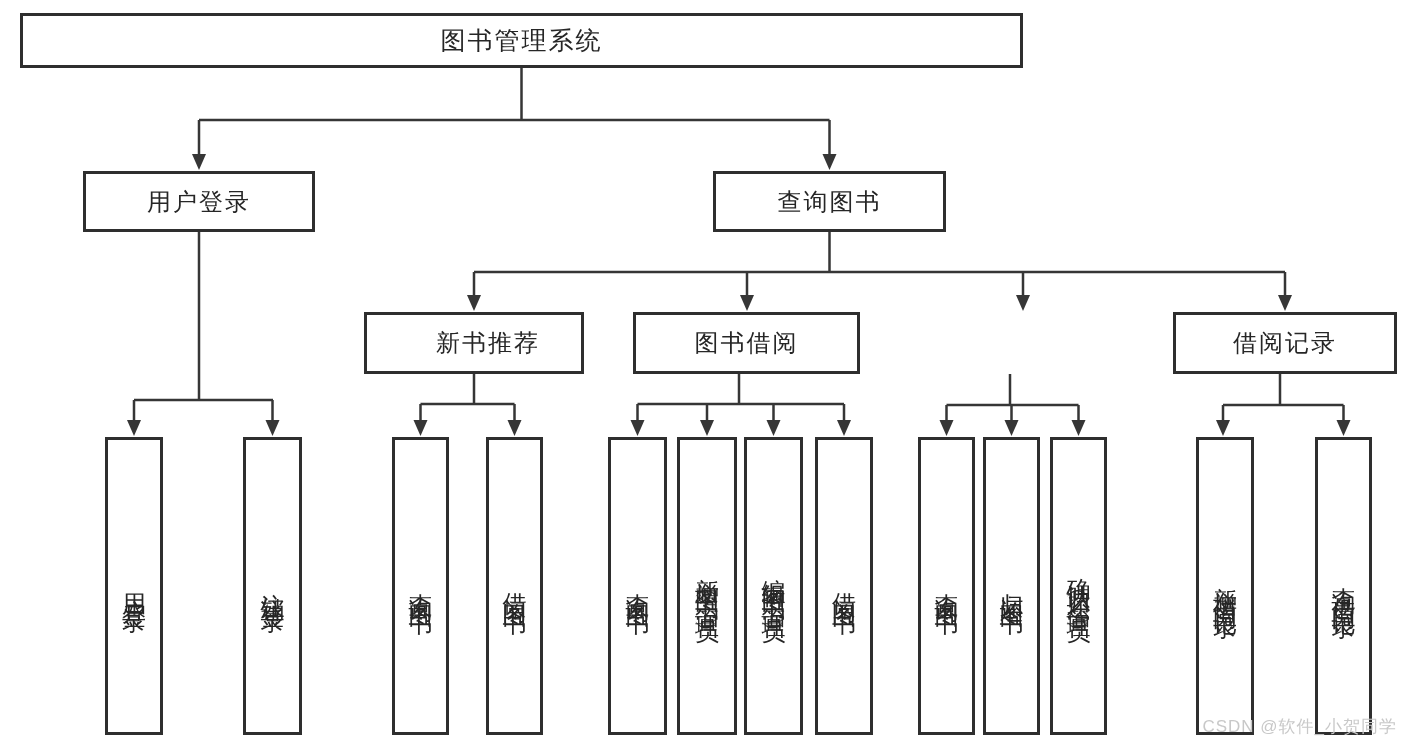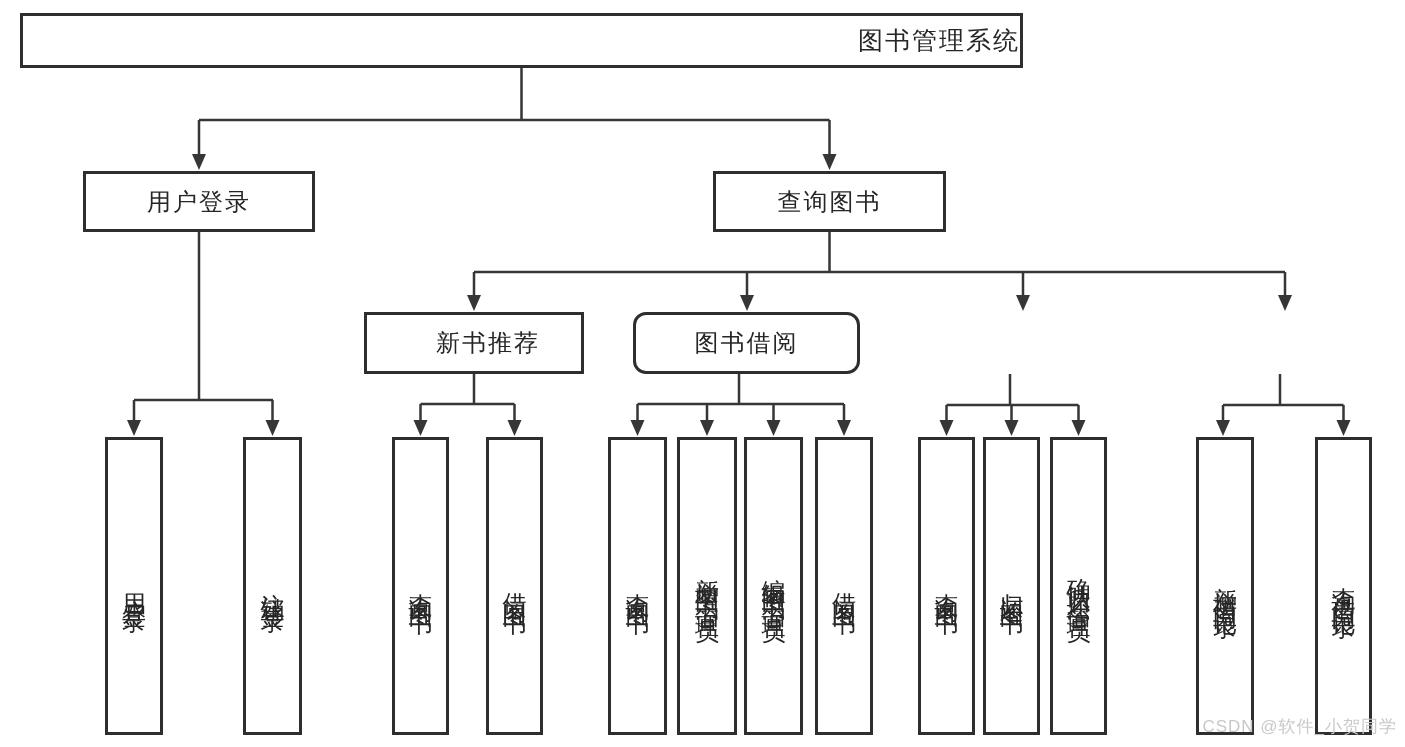--- a/index.html
+++ b/index.html
@@ -124,36 +124,39 @@
       <polygon points="766.5,420 780.5,420 773.5,436"></polygon>
       <polygon points="837,420 851,420 844,436"></polygon>
       <polygon points="939.5,420 953.5,420 946.5,436"></polygon>
       <polygon points="1004.5,420 1018.5,420 1011.5,436"></polygon>
       <polygon points="1071.5,420 1085.5,420 1078.5,436"></polygon>
       <polygon points="1216,420 1230,420 1223,436"></polygon>
       <polygon points="1336.5,420 1350.5,420 1343.5,436"></polygon>
     </g>
   </svg>
 
-  <div class="node root" style="left:20px; top:13px; width:1003px; height:55px;justify-content:flex-end;">
+  <div class="node root" style="left:20px; top:13px; width:1003px; height:55px;">
     <span>图书管理系统</span>
   </div>
 
   <div class="node" style="left:83px; top:171px; width:232px; height:61px;">
     <span>用户登录</span>
   </div>
   <div class="node" style="left:713px; top:171px; width:233px; height:61px;">
     <span>查询图书</span>
   </div>
 
   <div class="node" style="left:364px; top:312px; width:220px; height:62px;padding-left:28px;">
     <span>新书推荐</span>
   </div>
-  <div class="node" style="left:633px; top:312px; width:227px; height:62px;border-radius:13px;">
+  <div class="node" style="left:633px; top:312px; width:227px; height:62px;">
     <span>图书借阅</span>
+  </div>
+  <div class="node" style="left:1173px; top:312px; width:224px; height:62px;">
+    <span>借阅记录</span>
   </div>
 
   <div class="leaf" style="left:105px; top:437px; width:58px; height:298px;">
     <span>用户登录</span>
   </div>
   <div class="leaf" style="left:243px; top:437px; width:59px; height:298px;">
     <span>注销登录</span>
   </div>
 
   <div class="leaf" style="left:392px; top:437px; width:57px; height:298px;">

